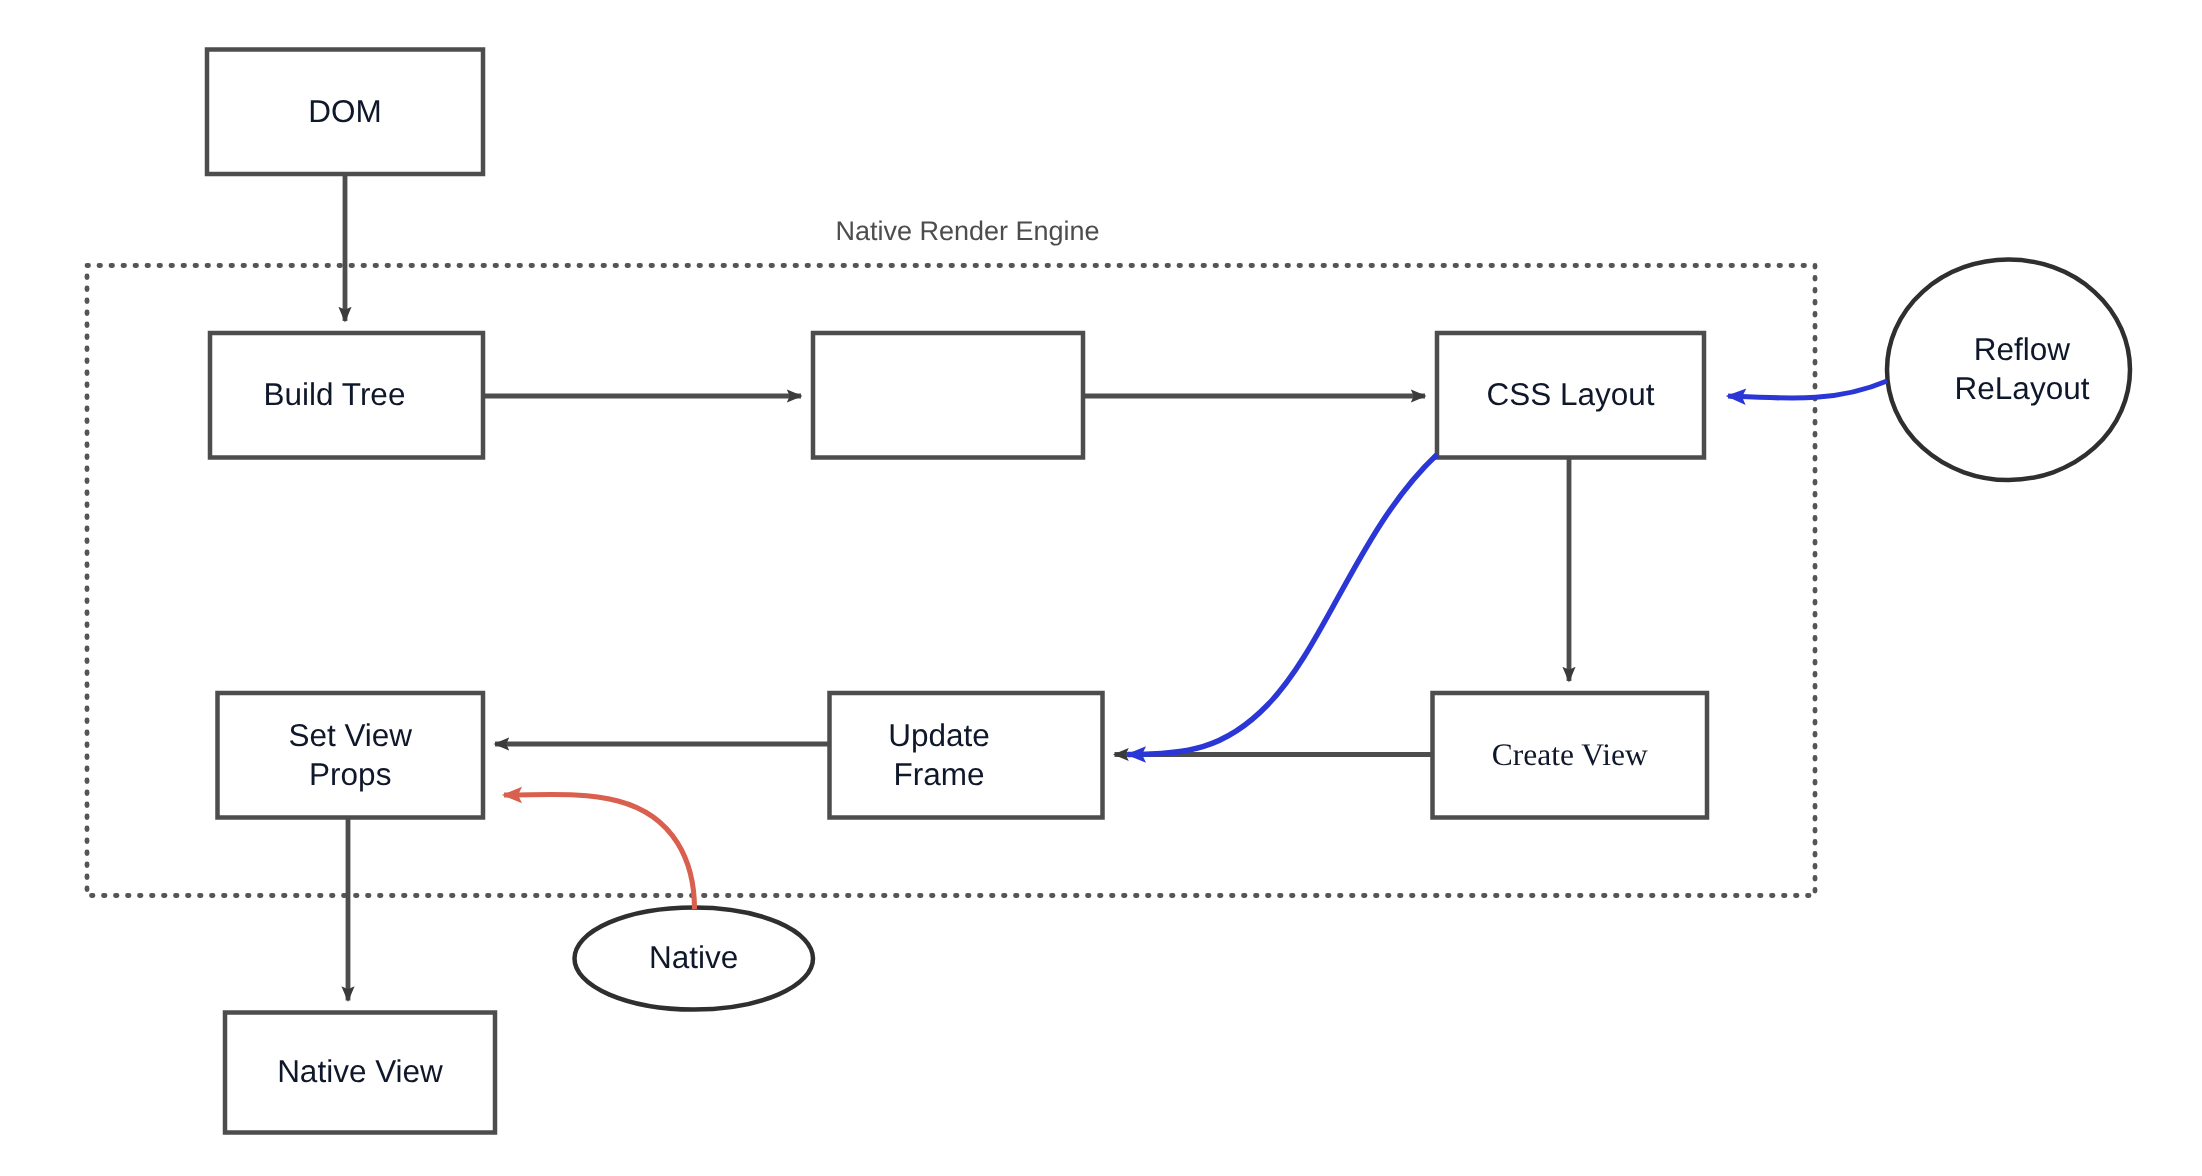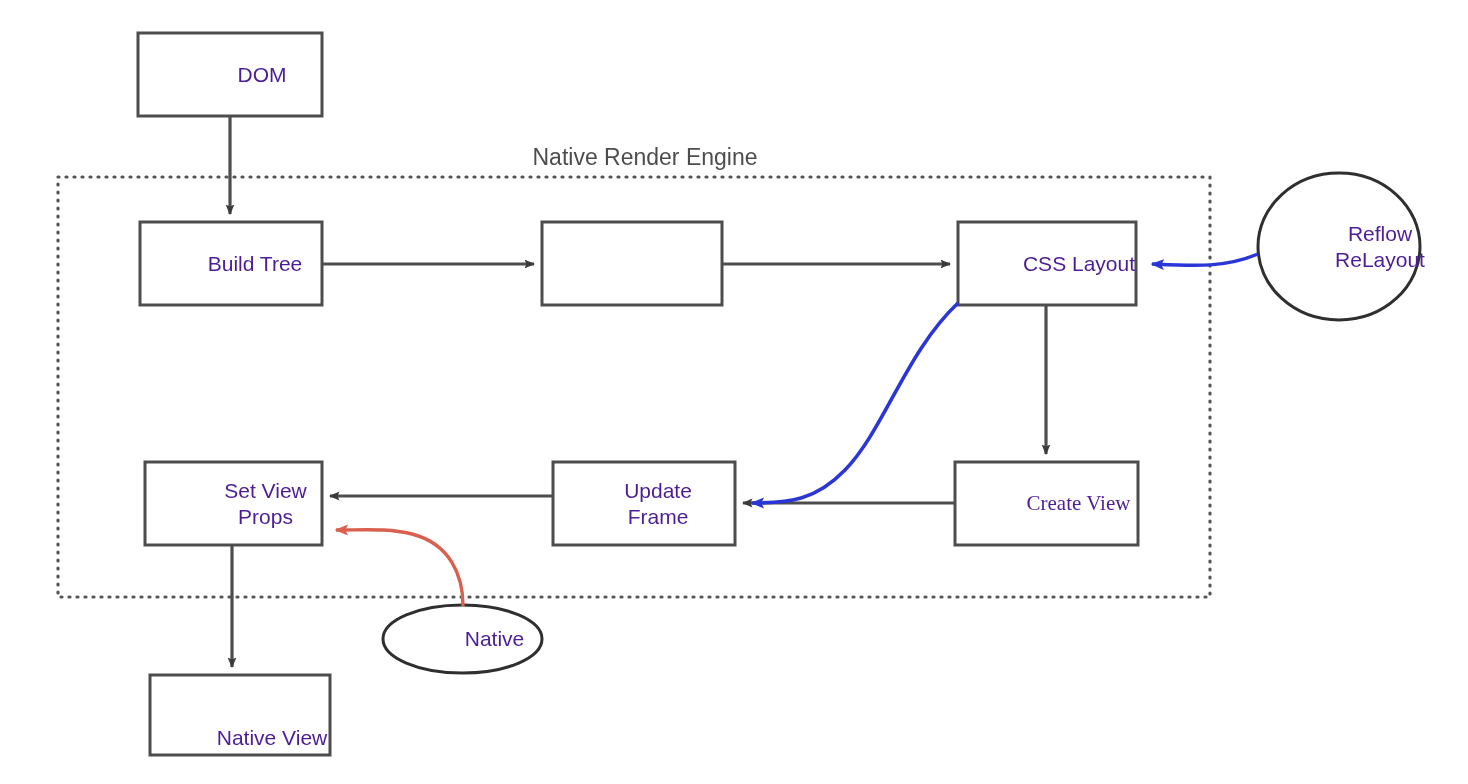--- a/index.html
+++ b/index.html
@@ -25,29 +25,28 @@
     width: 1468px;
     height: 784px;
   }
   .node-label {
     position: absolute;
     display: flex;
     align-items: center;
     justify-content: center;
     text-align: center;
     font-size: 21px;
-    color: #4c1d95;
+    color: #0f172a;
     line-height: 1.22;
     pointer-events: none;
     white-space: pre-line;
-    margin-left: 32px;
   }
   .group-title {
     position: absolute;
-    font-size: 23px;
+    font-size: 18px;
     color: #4d4d4d;
     text-align: center;
     white-space: nowrap;
   }
 </style>
 </head>
 <body>
 
 <div id="canvas">
 
@@ -117,20 +116,20 @@
   <div class="node-label" style="left:958px; top:222px; width:178px; height:83px;">CSS Layout</div>
 
   <div class="node-label" style="left:955px; top:462px; width:183px; height:83px;font-family:Liberation Serif, serif;">Create View</div>
 
   <div class="node-label" style="left:553px; top:462px; width:146px; height:83px;">Update
 Frame</div>
 
   <div class="node-label" style="left:145px; top:462px; width:177px; height:83px;">Set View
 Props</div>
 
-  <div class="node-label" style="left:150px; top:698px; width:180px; height:80px;">Native View</div>
+  <div class="node-label" style="left:150px; top:675px; width:180px; height:80px;">Native View</div>
 
   <div class="node-label" style="left:1267px; top:173px; width:162px; height:147px;">Reflow
 ReLayout</div>
 
   <div class="node-label" style="left:383px; top:605px; width:159px; height:68px;">Native</div>
 
 </div>
 
 </body></html>

